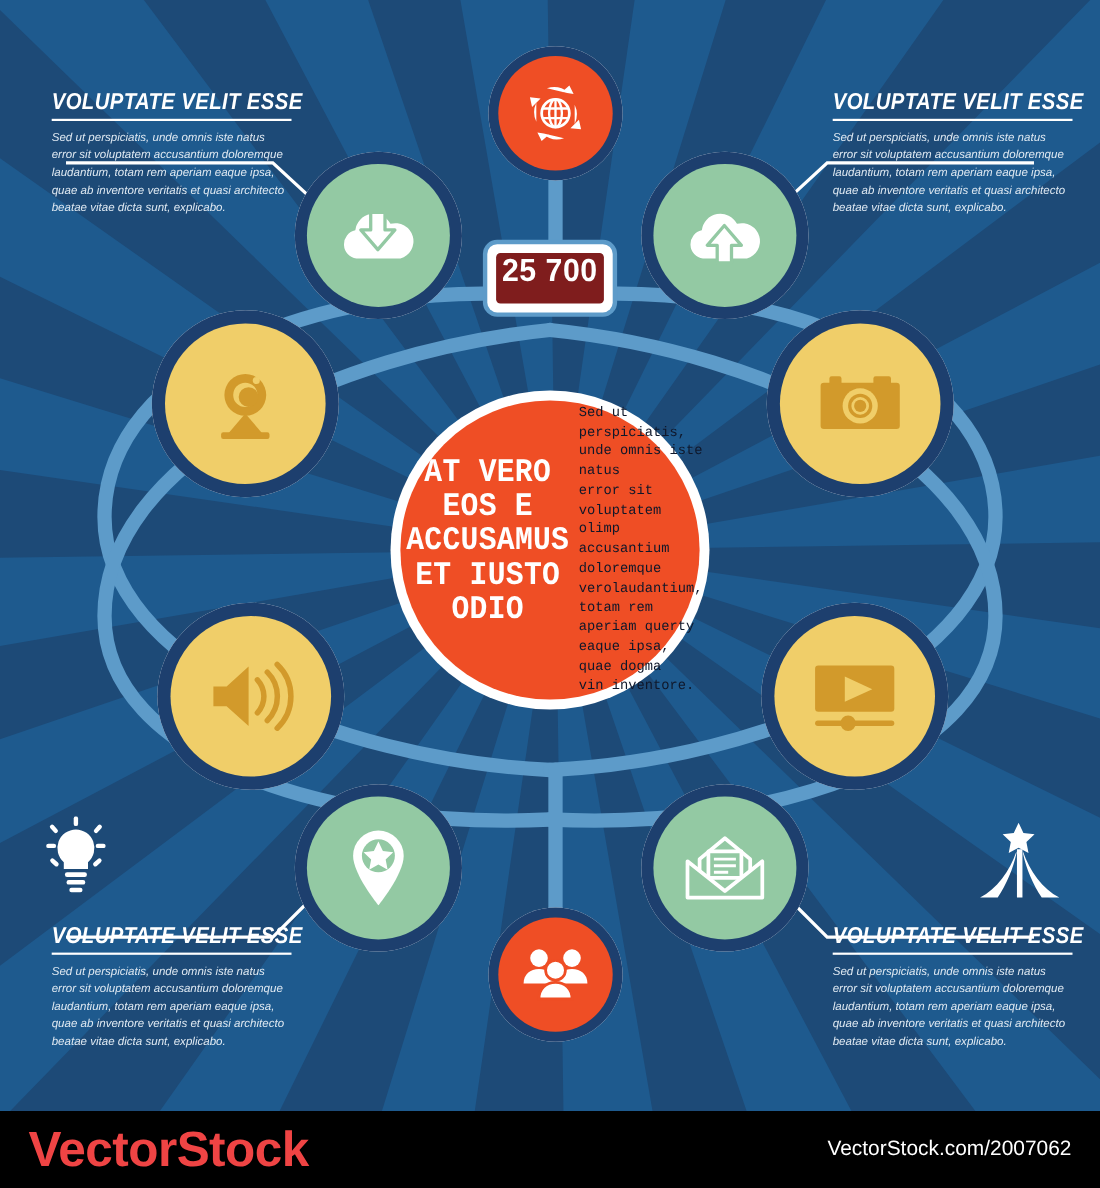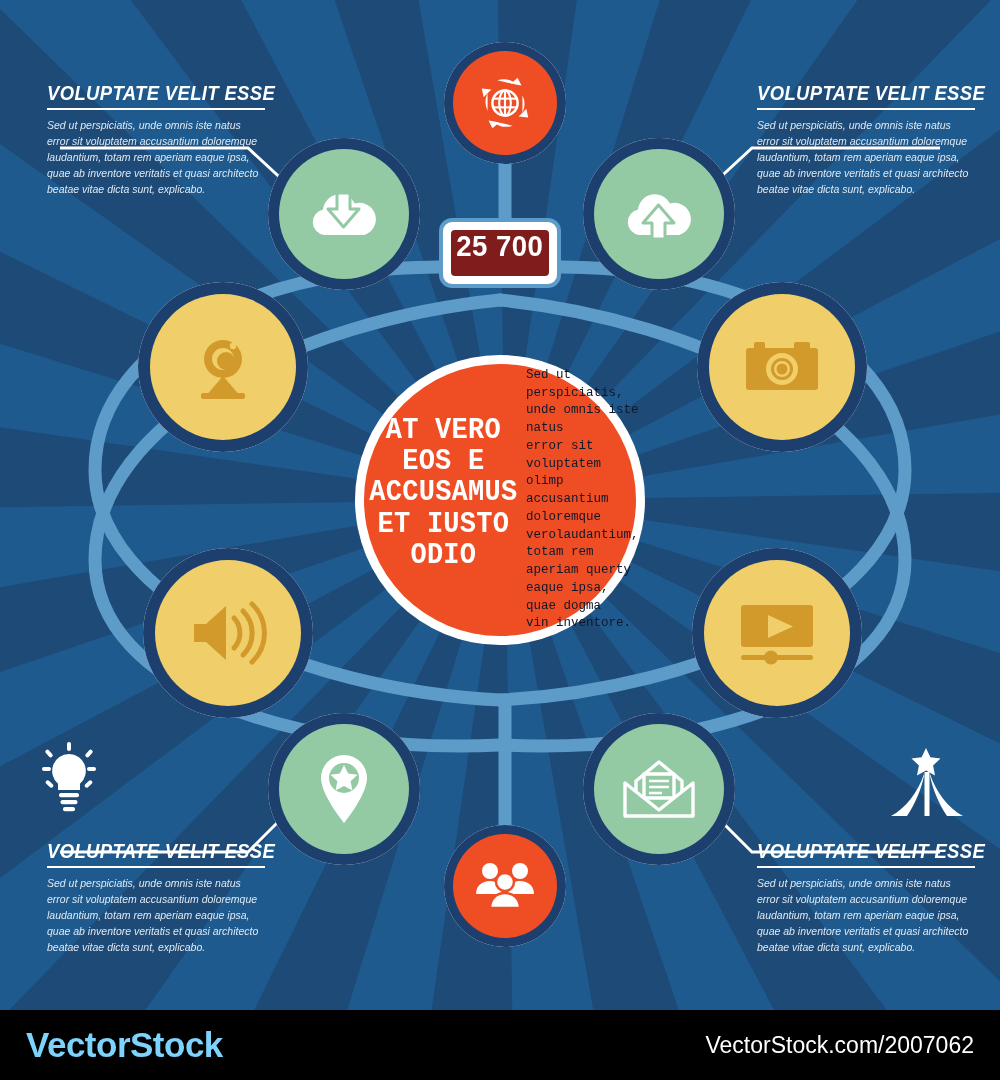--- a/index.html
+++ b/index.html
@@ -15,22 +15,22 @@
   #burst{position:absolute;left:0;top:0;width:1000px;height:1010px;overflow:hidden;background:#1e5a8e;}
   #burst svg{position:absolute;left:0;top:0;}
   
   #ribbons{position:absolute;left:0;top:0;width:1000px;height:1010px;}
   
   #watermark{
     position:absolute;left:0;bottom:0;width:1000px;height:70px;background:#000;
     display:flex;align-items:center;justify-content:space-between;
     box-sizing:border-box;padding:0 26px;
   }
-  #watermark .wm-brand{color:#7dd3fc;font-size:35px;font-weight:bold;letter-spacing:-0.5px;}
-  #watermark .wm-url{color:#fff;font-size:23px;}
+  #watermark .wm-brand{color:#ef4444;font-size:45px;font-weight:bold;letter-spacing:-0.5px;}
+  #watermark .wm-url{color:#fff;font-size:19px;}
 
   
   .txtblock{position:absolute;width:218px;font-style:italic;}
   .txtblock .hd{
     color:#ffffff;font-size:21px;font-weight:bold;letter-spacing:0.4px;
     font-stretch:condensed;transform:scaleX(0.88);transform-origin:left center;
     white-space:nowrap;margin:0 0 4px 0;line-height:1.05;
   }
   .txtblock.right .hd{transform-origin:left center;}
   .txtblock .rule{height:2px;background:#fff;width:100%;margin-bottom:8px;}

